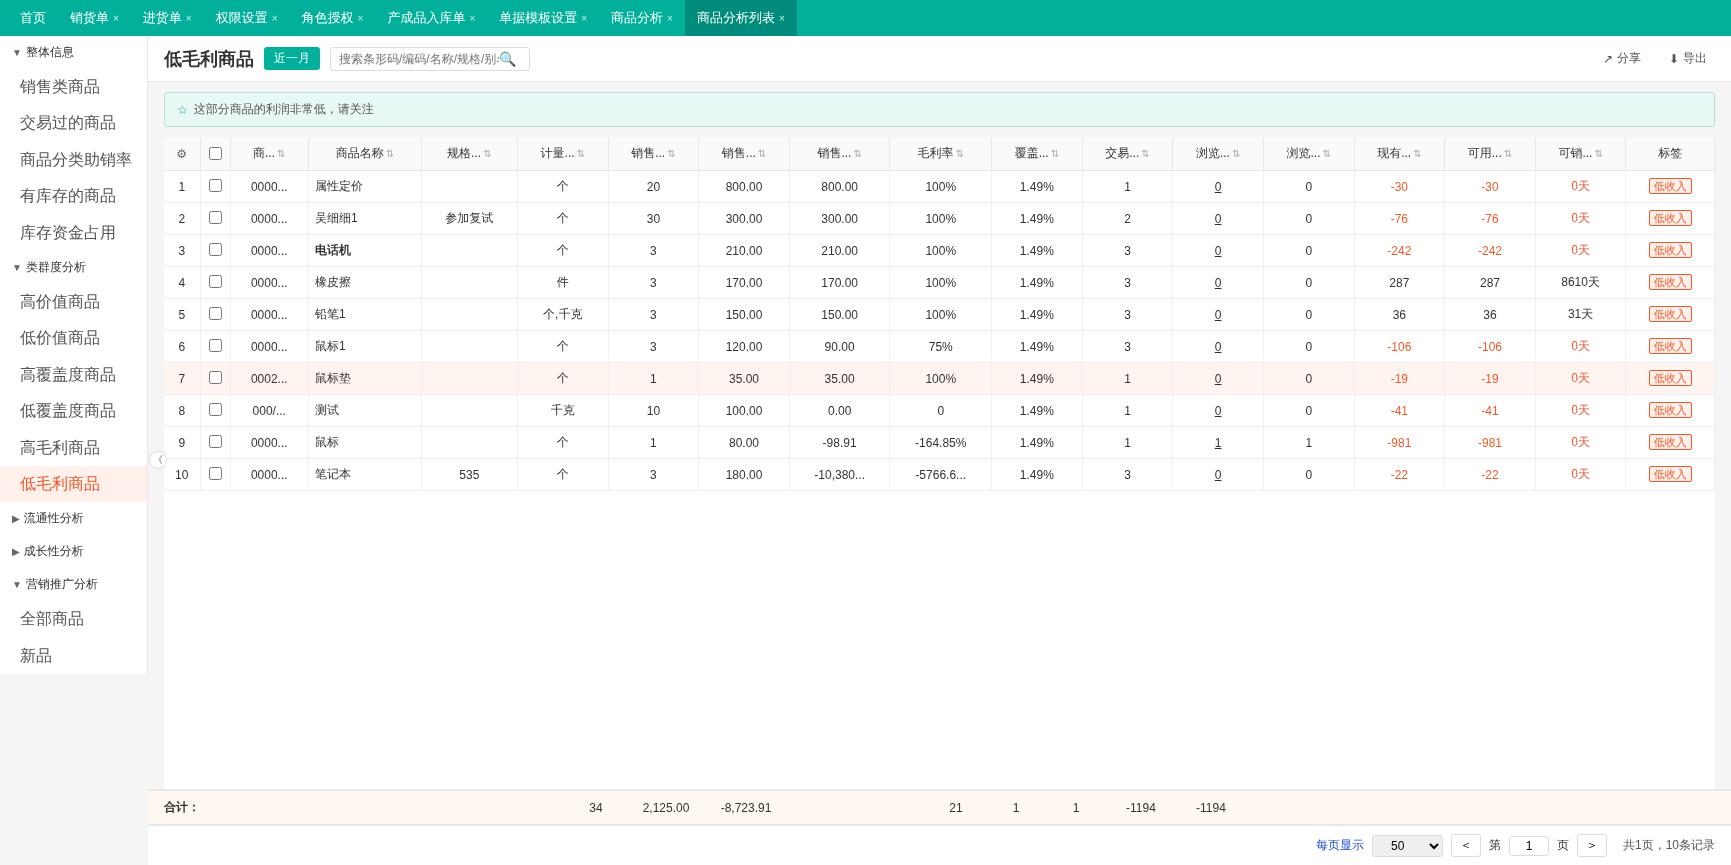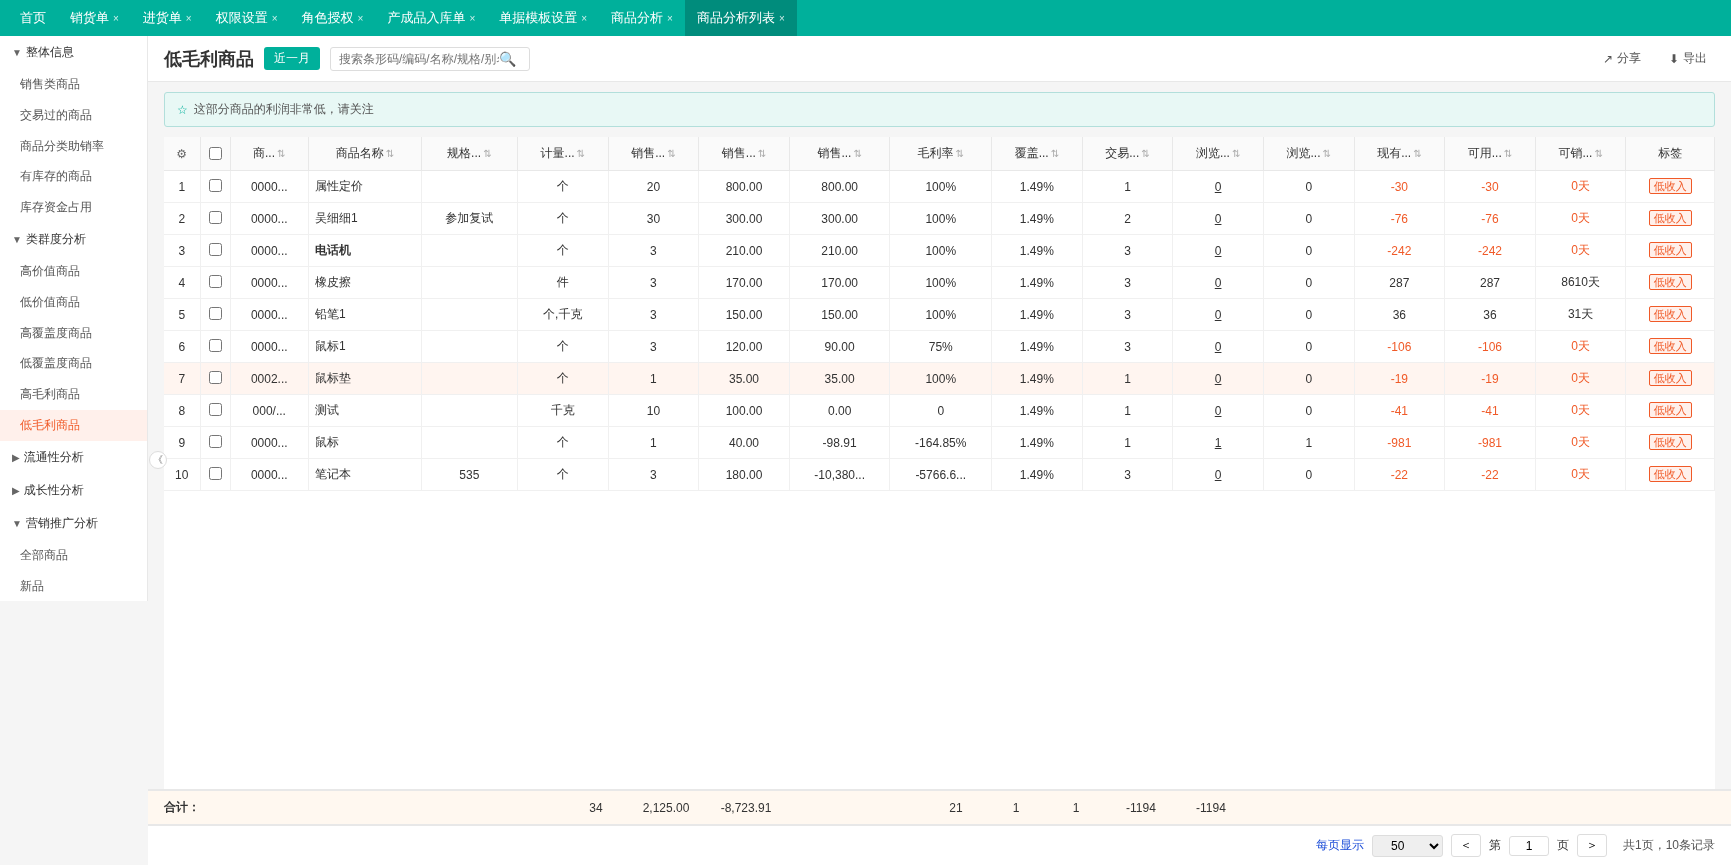--- a/index.html
+++ b/index.html
@@ -44,21 +44,21 @@
       display: flex;
       align-items: center;
       padding: 8px 12px;
       font-size: 12px;
       color: #333;
       cursor: pointer;
     }
     .sidebar-group-header .arrow { margin-right: 4px; color: #666; font-size: 10px; }
     .sidebar-item {
       padding: 7px 12px 7px 20px;
-      font-size: 12px;
+      font-size: 16px;
       color: #555;
       cursor: pointer;
       line-height: 1.4;
     }
     .sidebar-item.active { background: #fff0eb; color: #f05a28; }
     .collapse-btn {
       position: absolute;
       top: 50%;
       right: -10px;
       background: #fff;
@@ -665,21 +665,21 @@
       <td><span class="tag-badge">低收入</span></td>
     </tr>
             <tr>
       <td>9</td>
       <td><input type="checkbox" style=""></td>
       <td>0000...</td>
       <td style="text-align:left;">鼠标</td>
       <td></td>
       <td>个</td>
       <td>1</td>
-      <td>40.00</td>
+      <td>80.00</td>
       <td>-98.91</td>
       <td>-164.85%</td>
       <td>1.49%</td>
       <td>1</td>
       <td><span class="underline-link">1</span></td>
       <td>1</td>
       <td class="td-red">-981</td>
       <td class="td-red">-981</td>
       <td class="td-red">0天</td>
       <td><span class="tag-badge">低收入</span></td>

